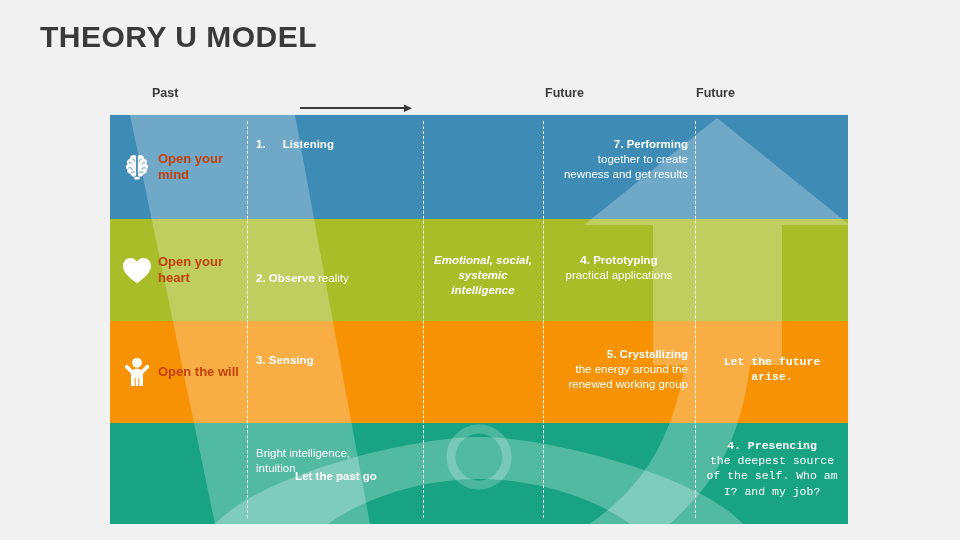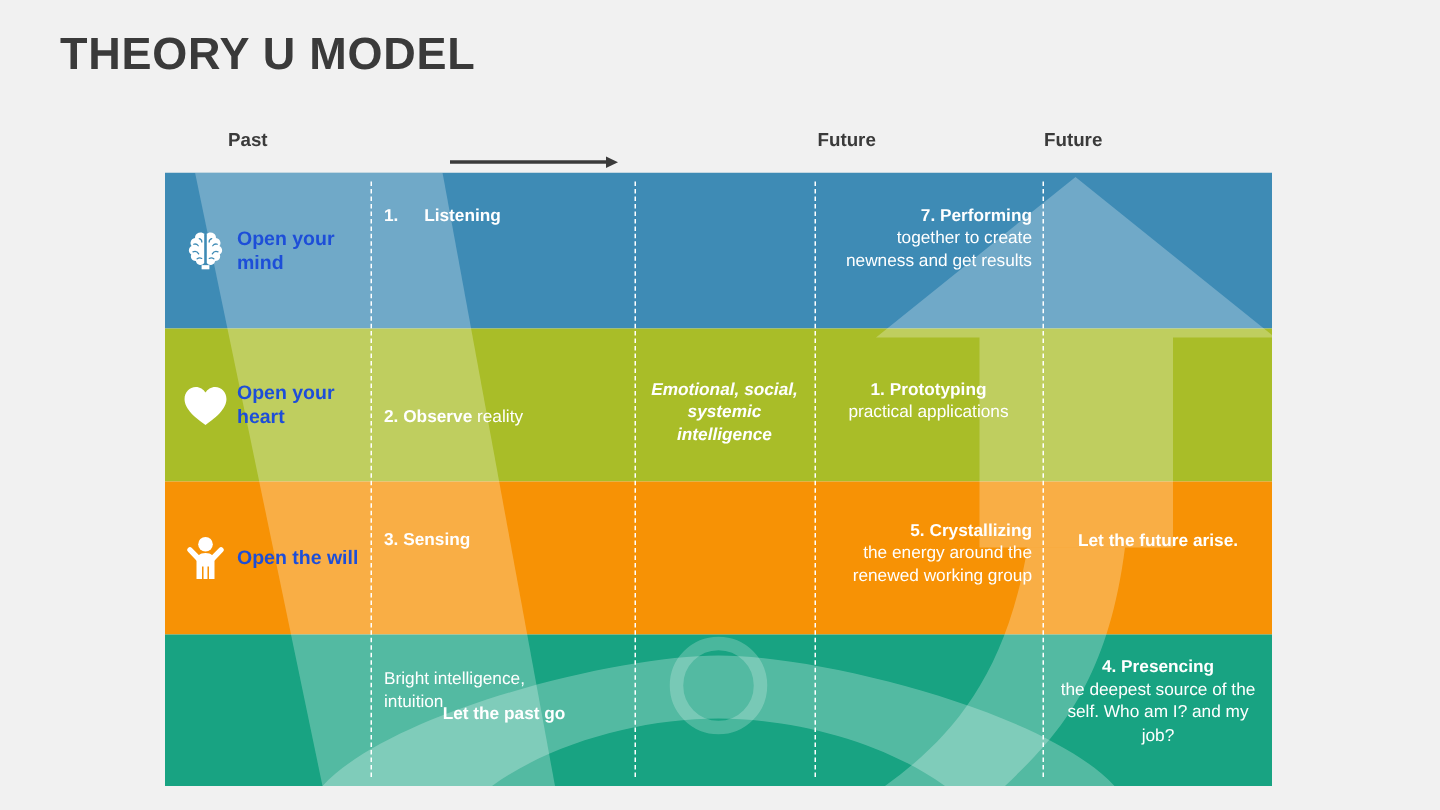--- a/index.html
+++ b/index.html
@@ -116,28 +116,28 @@
     width: 42px;
     margin-left: 6px;
     display: flex;
     align-items: center;
     justify-content: center;
     flex: 0 0 42px;
   }
   .label-text {
     font-size: 13px;
     font-weight: bold;
-    color: #1d4ed8;
+    color: #c2410c;
     line-height: 1.22;
   }
 
   .c2 { left: 146px; width: 160px; }
   .c3 { left: 320px; width: 106px; }
   .c4 { left: 440px; width: 138px; }
-  .c5 { left: 592px; width: 140px; }
+  .c5 { left: 592px; width: 140px; font-family: Liberation Mono, monospace; }
 
   .t-left   { text-align: left; }
   .t-right  { text-align: right; }
   .t-center { text-align: center; }
   .italic   { font-style: italic; font-weight: bold; }
 </style>
 </head>
 <body>
 
 <div id="slide">
@@ -228,21 +228,21 @@
 
     <div class="cell c2 t-left" style="top:132px;margin-top:24px;">
       <div>
         <span class="b">2. Observe</span><span> reality</span>
       </div>
     </div>
 
     <div class="cell c3 t-center italic" style="top:138px;">Emotional, social, systemic intelligence</div>
 
     <div class="cell c4 t-center" style="top:138px;">
-      <div class="b">1. Prototyping</div>
+      <div class="b">4. Prototyping</div>
       <div>practical applications</div>
     </div>
 
     <div class="label-cell" style="top:206px; height:102px;">
       <div class="icon-box">
         <svg width="28" height="30" viewBox="0 0 28 32">
           <circle cx="14" cy="6.2" r="5.2" fill="#ffffff"></circle>
           <path d="M14 12.4 c -4.2 0 -6.4 2.3 -6.4 6.1 v 12.4 h 3.9 v -8.9 h 1.1 v 8.9 h 2.8 v -8.9 h 1.1 v 8.9 h 3.9 v -12.4 c 0 -3.8 -2.2 -6.1 -6.4 -6.1 z" fill="#ffffff"></path>
           <path d="M8.2 18.4 L 1.6 11.6 a 1.9 1.9 0 0 1 2.7 -2.7 l 6 6.1 z" fill="#ffffff"></path>
           <path d="M19.8 18.4 L 26.4 11.6 a 1.9 1.9 0 0 0 -2.7 -2.7 l -6 6.1 z" fill="#ffffff"></path>

